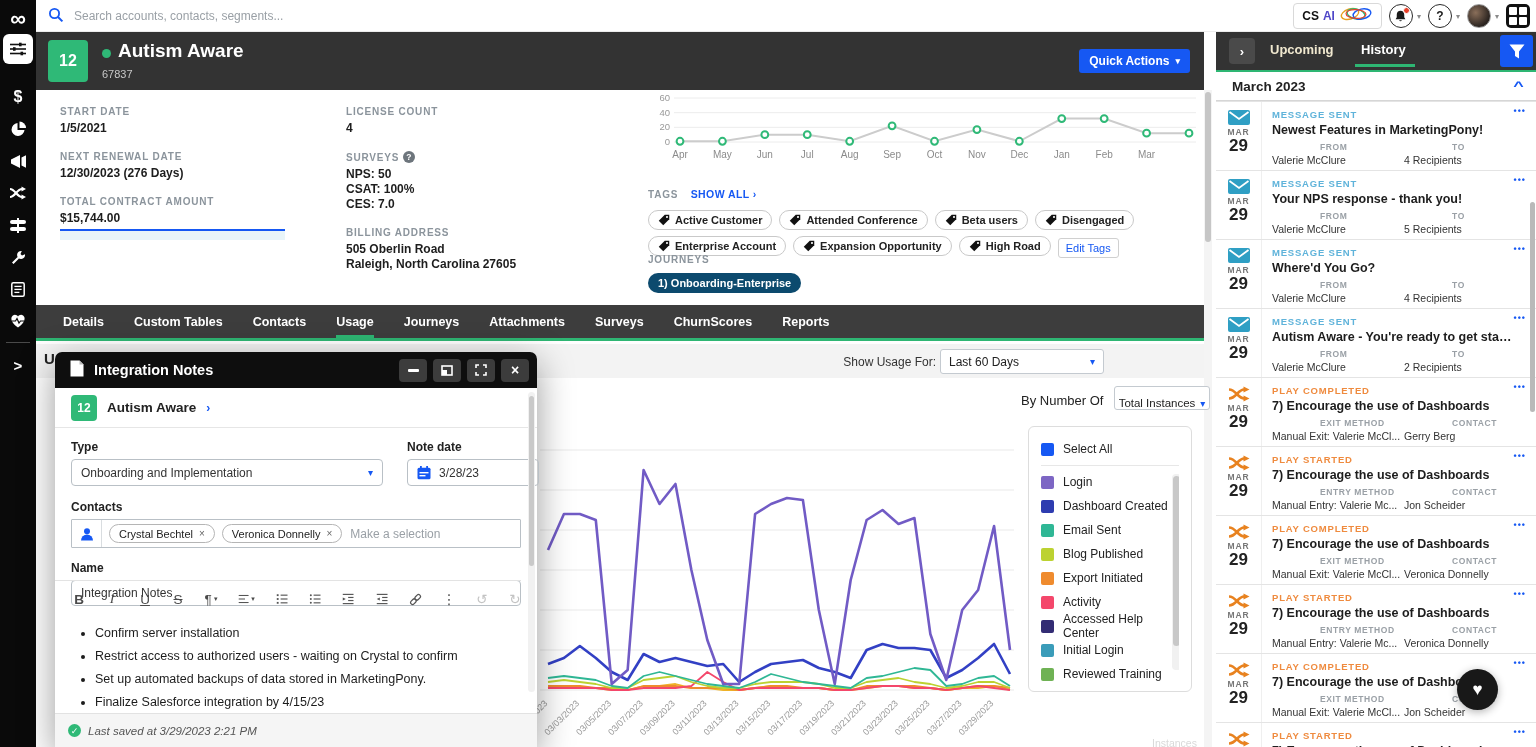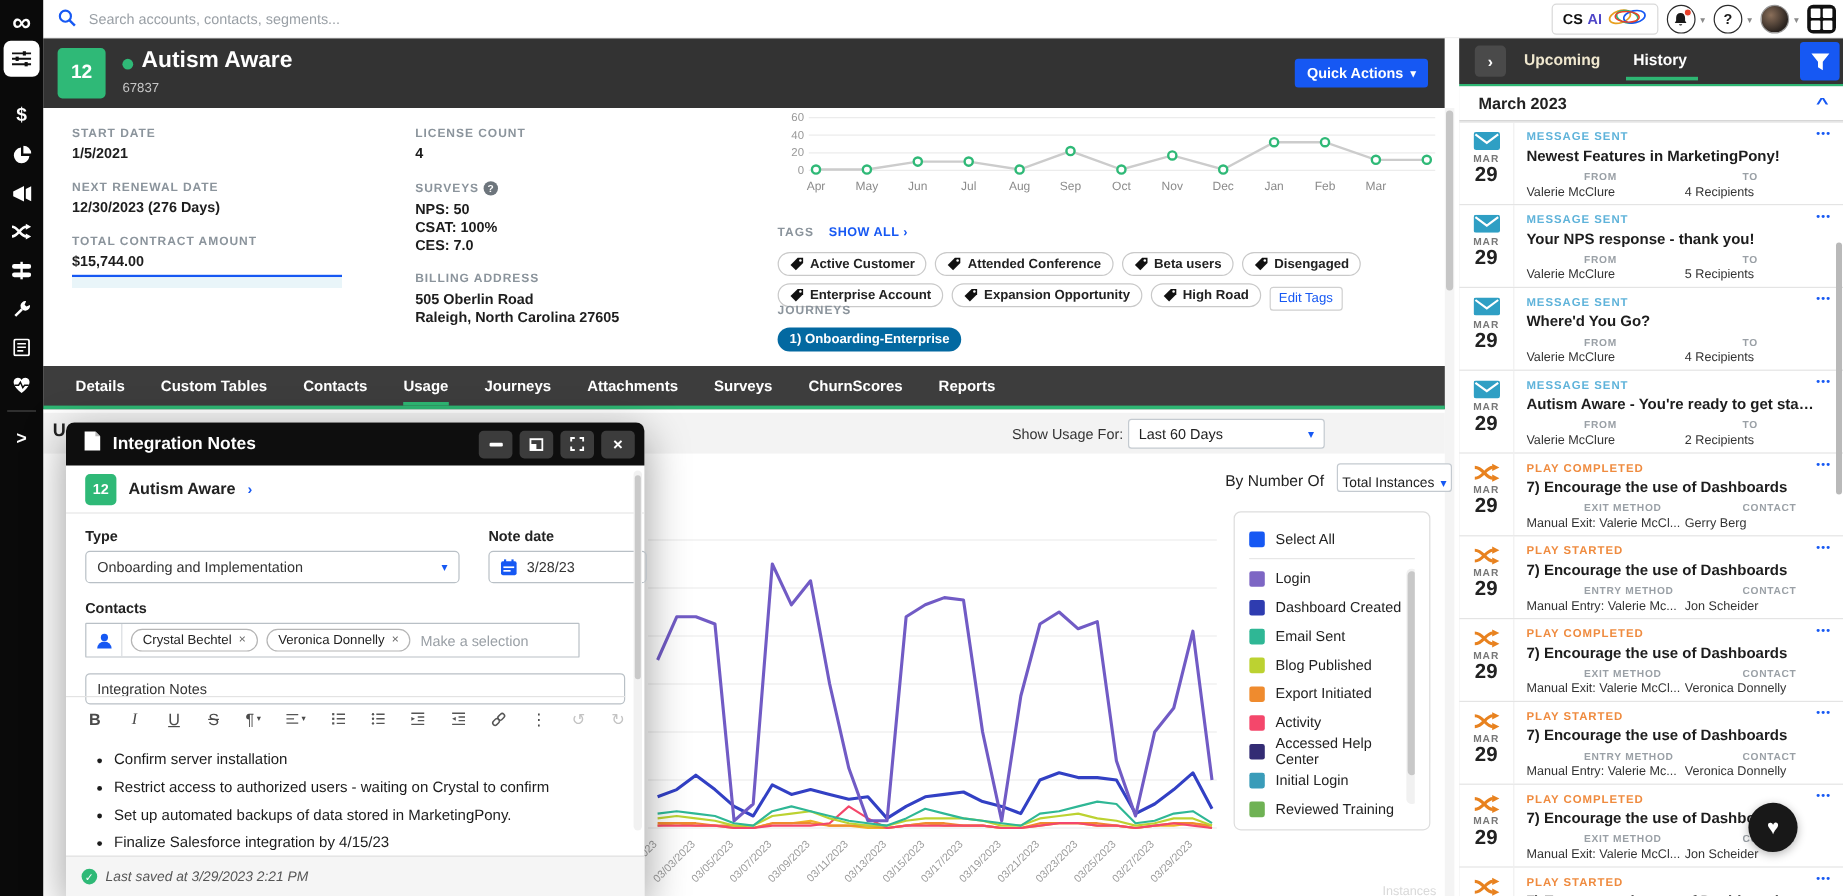--- a/index.html
+++ b/index.html
@@ -45,21 +45,21 @@
   .field{margin-bottom:15px;}
   .f-label{font-size:10px;font-weight:bold;letter-spacing:.8px;color:#8b949c;margin-bottom:4px;display:flex;align-items:center;gap:4px;}
   .f-value{font-size:12px;font-weight:bold;color:#1d1d1d;line-height:15px;}
   .f-underline{width:225px;height:2px;background:#1658f3;margin-top:3px;}
   .f-band{width:225px;height:9px;background:#e9f5f9;}
   .help-dot{width:12px;height:12px;border-radius:50%;background:#6b7арт据;background:#6d757c;color:#fff;font-size:8.5px;font-weight:bold;display:inline-flex;align-items:center;justify-content:center;}
   .sec-label{font-size:10px;font-weight:bold;letter-spacing:.8px;color:#8b949c;}
   .show-all{font-size:10.5px;font-weight:bold;color:#1658f3;letter-spacing:.4px;cursor:pointer;}
   .tag-pill{display:inline-flex;align-items:center;gap:5px;border:1px solid #c9c9c9;border-radius:11px;height:20px;padding:0 9px;font-size:11px;font-weight:bold;color:#222;background:#fff;margin-right:7px;margin-bottom:6px;}
   .edit-tags{display:inline-flex;align-items:center;border:1px solid #d0d0d0;border-radius:3px;height:20px;padding:0 7px;font-size:11px;color:#1658f3;background:#fff;}
-  .journey-pill{display:inline-flex;align-items:center;background:#0369a1;color:#fff;border-radius:10px;height:20px;padding:0 10px;font-size:11px;font-weight:bold;}
+  .journey-pill{display:inline-flex;align-items:center;background:#0c4a6e;color:#fff;border-radius:10px;height:20px;padding:0 10px;font-size:11px;font-weight:bold;}
   .main-scroll{left:1204px;top:90px;width:8px;height:657px;background:#f4f4f4;}
   .main-thumb{left:1205px;top:92px;width:6px;height:150px;background:#c6c6c6;border-radius:3px;}
 
   
   #tabbar{left:36px;top:305px;width:1168px;height:36px;background:#3d3d3d;border-bottom:3px solid #2eb673;display:flex;align-items:stretch;padding-left:12px;}
   .tab{position:relative;display:flex;align-items:center;padding:0 15px;color:#fff;font-size:12.5px;font-weight:bold;cursor:pointer;}
   .tab.active::after{content:"";position:absolute;left:15px;right:15px;bottom:0;height:3px;background:#2eb673;}
 
   
   #usage-sec{left:36px;top:344px;width:1168px;height:403px;background:#f3f3f3;}
@@ -118,21 +118,21 @@
   .md-acct{position:absolute;left:0;top:36px;width:482px;height:40px;border-bottom:1px solid #e6e6e6;display:flex;align-items:center;padding:0 16px;gap:10px;}
   .md-badge{width:26px;height:26px;background:#2fb977;border-radius:4px;color:#fff;font-size:12px;font-weight:bold;display:flex;align-items:center;justify-content:center;}
   .md-acct-name{font-size:13.5px;font-weight:bold;color:#222;}
   .md-acct-chev{color:#1658f3;font-size:12px;font-weight:bold;}
   .md-form{position:absolute;left:16px;top:88px;width:450px;}
   .md-label{font-size:12px;font-weight:bold;color:#222;margin-bottom:5px;}
   .md-row1{display:flex;gap:24px;}
   .md-select{width:312px;height:27px;border:1px solid #b9c0c6;border-radius:4px;display:flex;align-items:center;justify-content:space-between;padding:0 9px;font-size:12px;color:#333;}
   .md-date{width:132px;height:27px;border:1px solid #b9c0c6;border-radius:4px;display:flex;align-items:center;gap:8px;padding:0 9px;font-size:12px;color:#333;}
   .md-contacts{margin-top:14px;}
-  .md-cfield{width:412px;height:29px;border:1px solid #b9c0c6;border-radius:1px;display:flex;align-items:center;}
+  .md-cfield{width:450px;height:29px;border:1px solid #b9c0c6;border-radius:1px;display:flex;align-items:center;}
   .md-cicon{width:30px;height:100%;border-right:1px solid #d9dde0;display:flex;align-items:center;justify-content:center;}
   .c-pill{display:inline-flex;align-items:center;gap:6px;border:1px solid #b5b5b5;border-radius:12px;height:19px;padding:0 9px;font-size:11px;color:#222;margin-left:7px;background:#fff;white-space:nowrap;}
   .c-x{color:#666;font-size:10px;}
   .c-ph{font-size:12px;color:#9aa0a6;margin-left:8px;}
   .md-name{margin-top:13px;}
   .md-input{width:450px;height:26px;border:1px solid #b9c0c6;border-radius:4px;display:flex;align-items:center;padding:0 9px;font-size:12px;color:#333;}
   .md-toolbar{position:absolute;left:0;top:228px;width:466px;border-top:1px solid #e3e3e3;padding:10px 0 0 18px;display:flex;align-items:center;gap:21px;}
   .tb-it{font-size:13.5px;color:#4a4a4a;display:flex;align-items:center;gap:2px;min-width:12px;justify-content:center;}
   .tb-b{font-weight:bold;}
   .tb-i{font-style:italic;font-family:"Liberation Serif",serif;}
@@ -864,20 +864,21 @@
                 <span>Crystal Bechtel</span>
                 <span class="c-x">×</span>
               </span><span class="c-pill">
                 <span>Veronica Donnelly</span>
                 <span class="c-x">×</span>
               </span></span>
           <span class="c-ph">Make a selection</span>
         </div>
       </div>
       <div class="md-name">
+        <div class="md-label">Name</div>
         <div class="md-input">
             <span>Integration Notes</span>
           </div>
       </div>
     </div>
     <div class="md-toolbar" id="md-toolbar">
         <span class="tb-it tb-b">B</span>
         <span class="tb-it tb-i">I</span>
         <span class="tb-it tb-u">U</span>
         <span class="tb-it tb-s">S</span>

